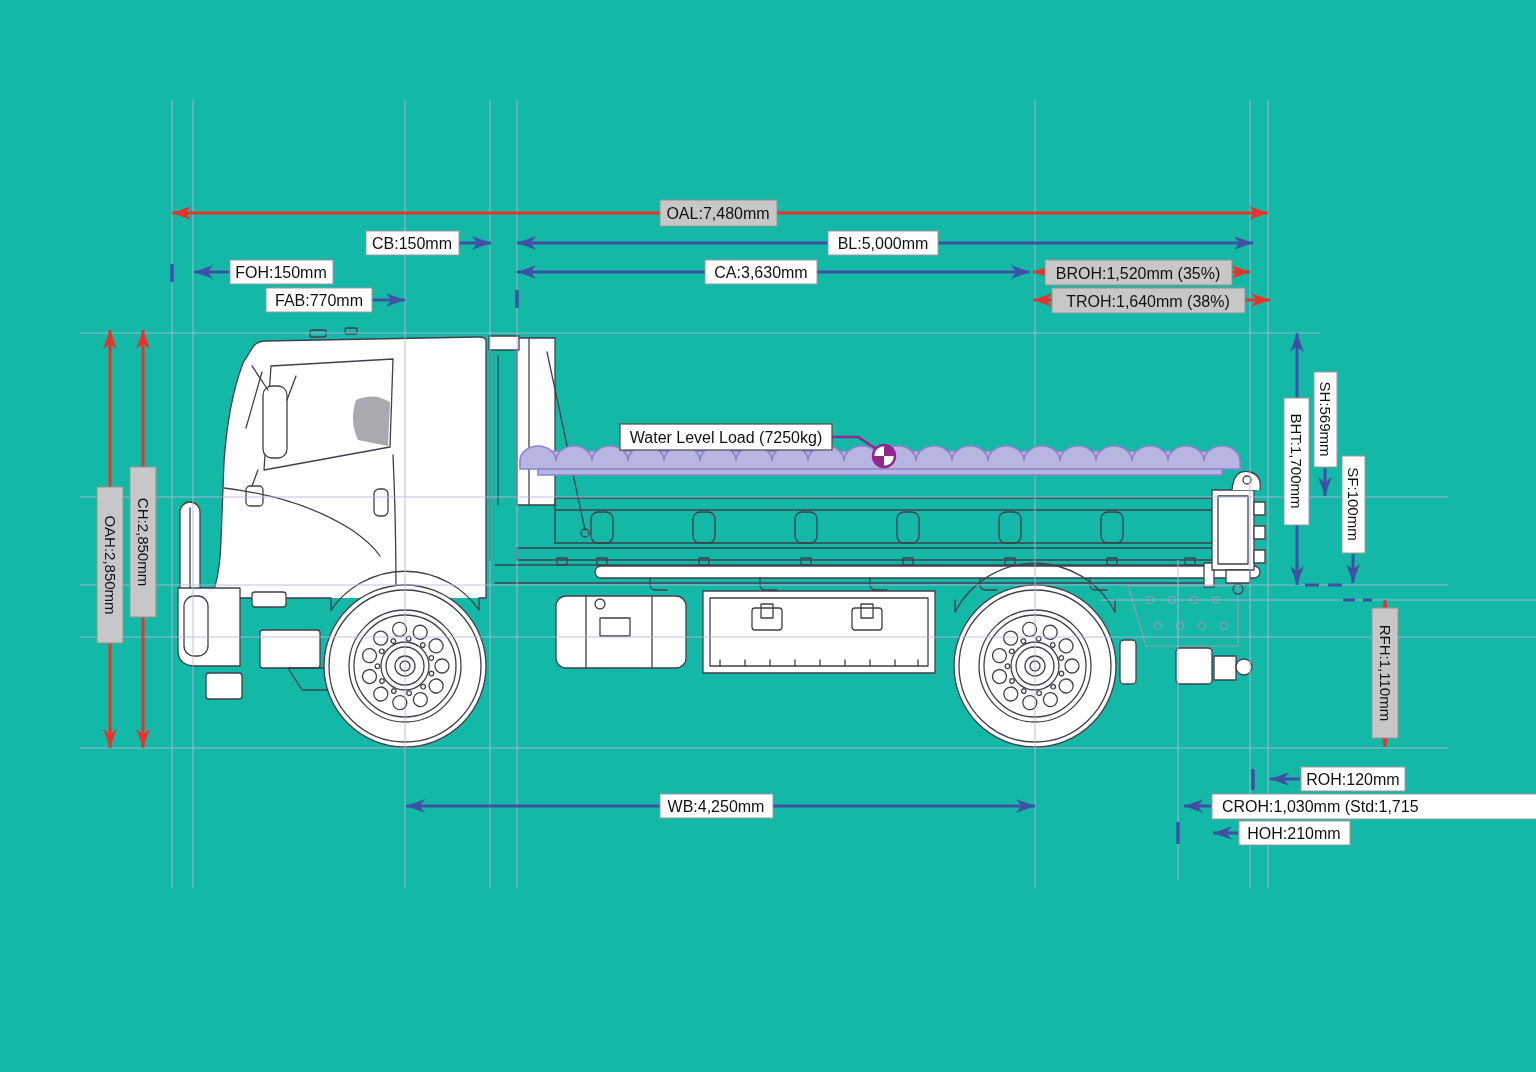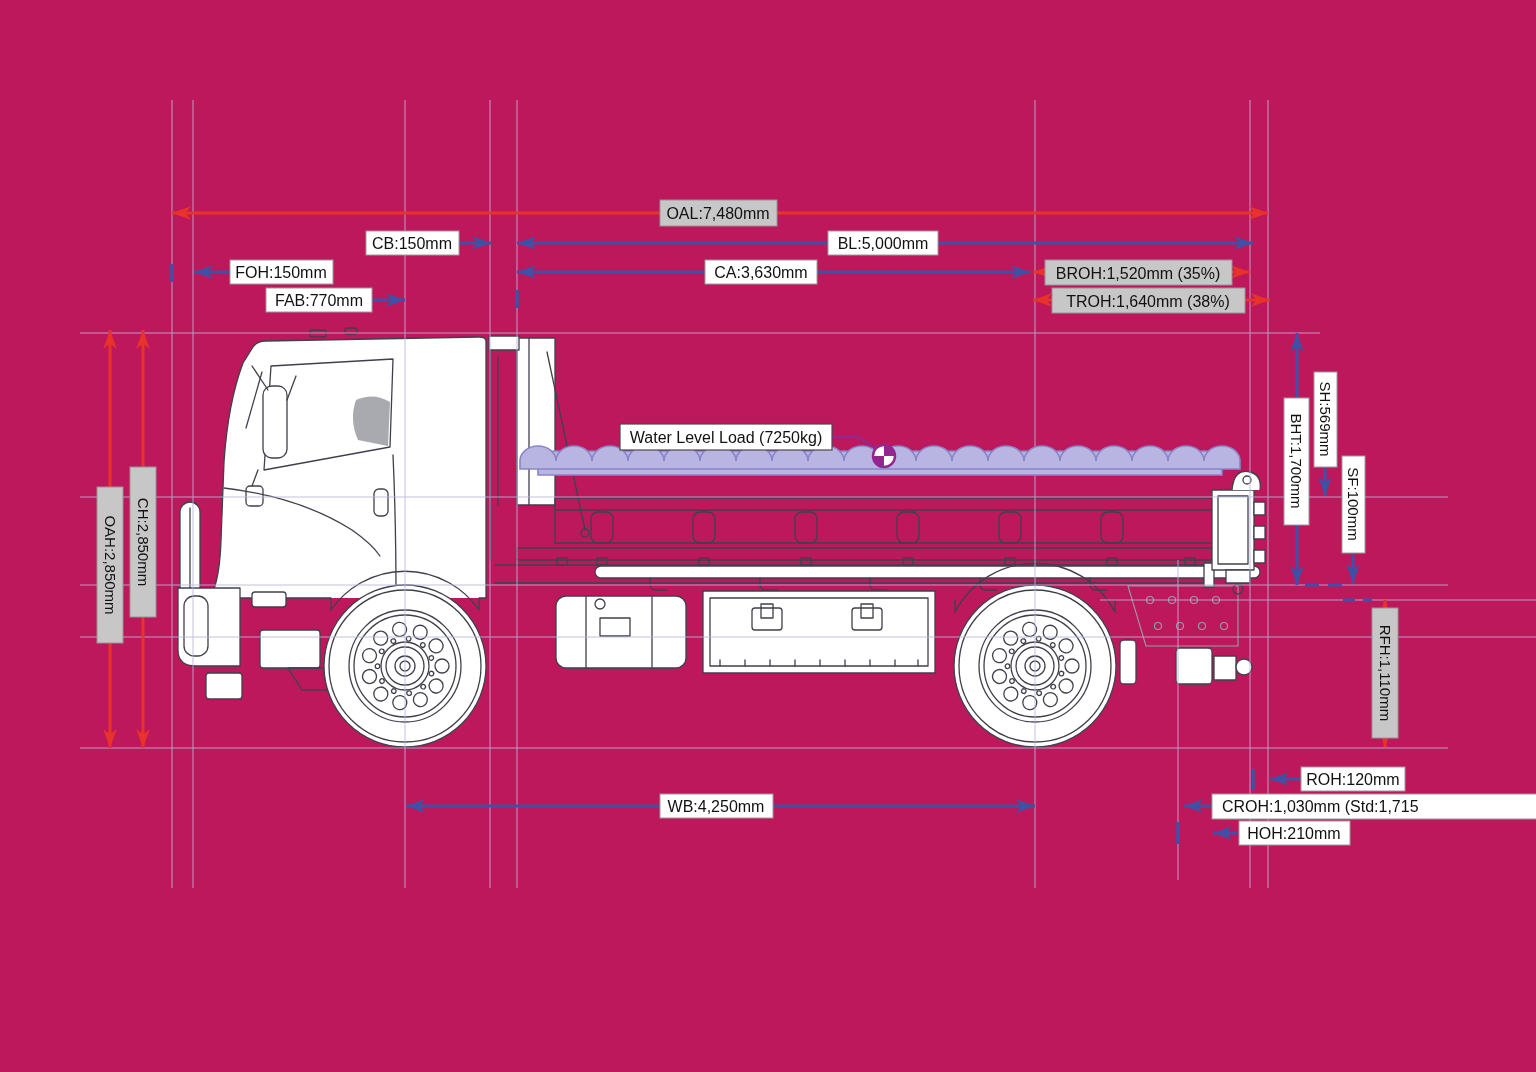--- a/index.html
+++ b/index.html
@@ -1,16 +1,16 @@
 <!DOCTYPE html>
 <html><head>
 <meta charset="utf-8">
 <style>
   html,body{margin:0;padding:0;background:#ffffff;}
-  .page{position:relative;width:1536px;height:1072px;background:#be185d;overflow:hidden;
+  .page{position:relative;width:1536px;height:1072px;background:#14b8a6;overflow:hidden;
         font-family:"Liberation Sans", sans-serif;}
   svg text{font-family:"Liberation Sans", sans-serif;fill:#111;}
   .dimtext{font-size:16px;}
   .dimtext-v{font-size:15px;}
   .lblW{fill:#ffffff;stroke:#9a9a9a;stroke-width:1;}
   .lblG{fill:#c7c7c7;stroke:#949494;stroke-width:1;}
   .lblB{fill:#ffffff;stroke:#4a4a4a;stroke-width:1.2;}
   .dimB{stroke:#3f51a5;stroke-width:3;fill:none;}
   .dimR{stroke:#e8332a;stroke-width:3;fill:none;}
   .tickB{stroke:#3f51a5;stroke-width:3.5;}

